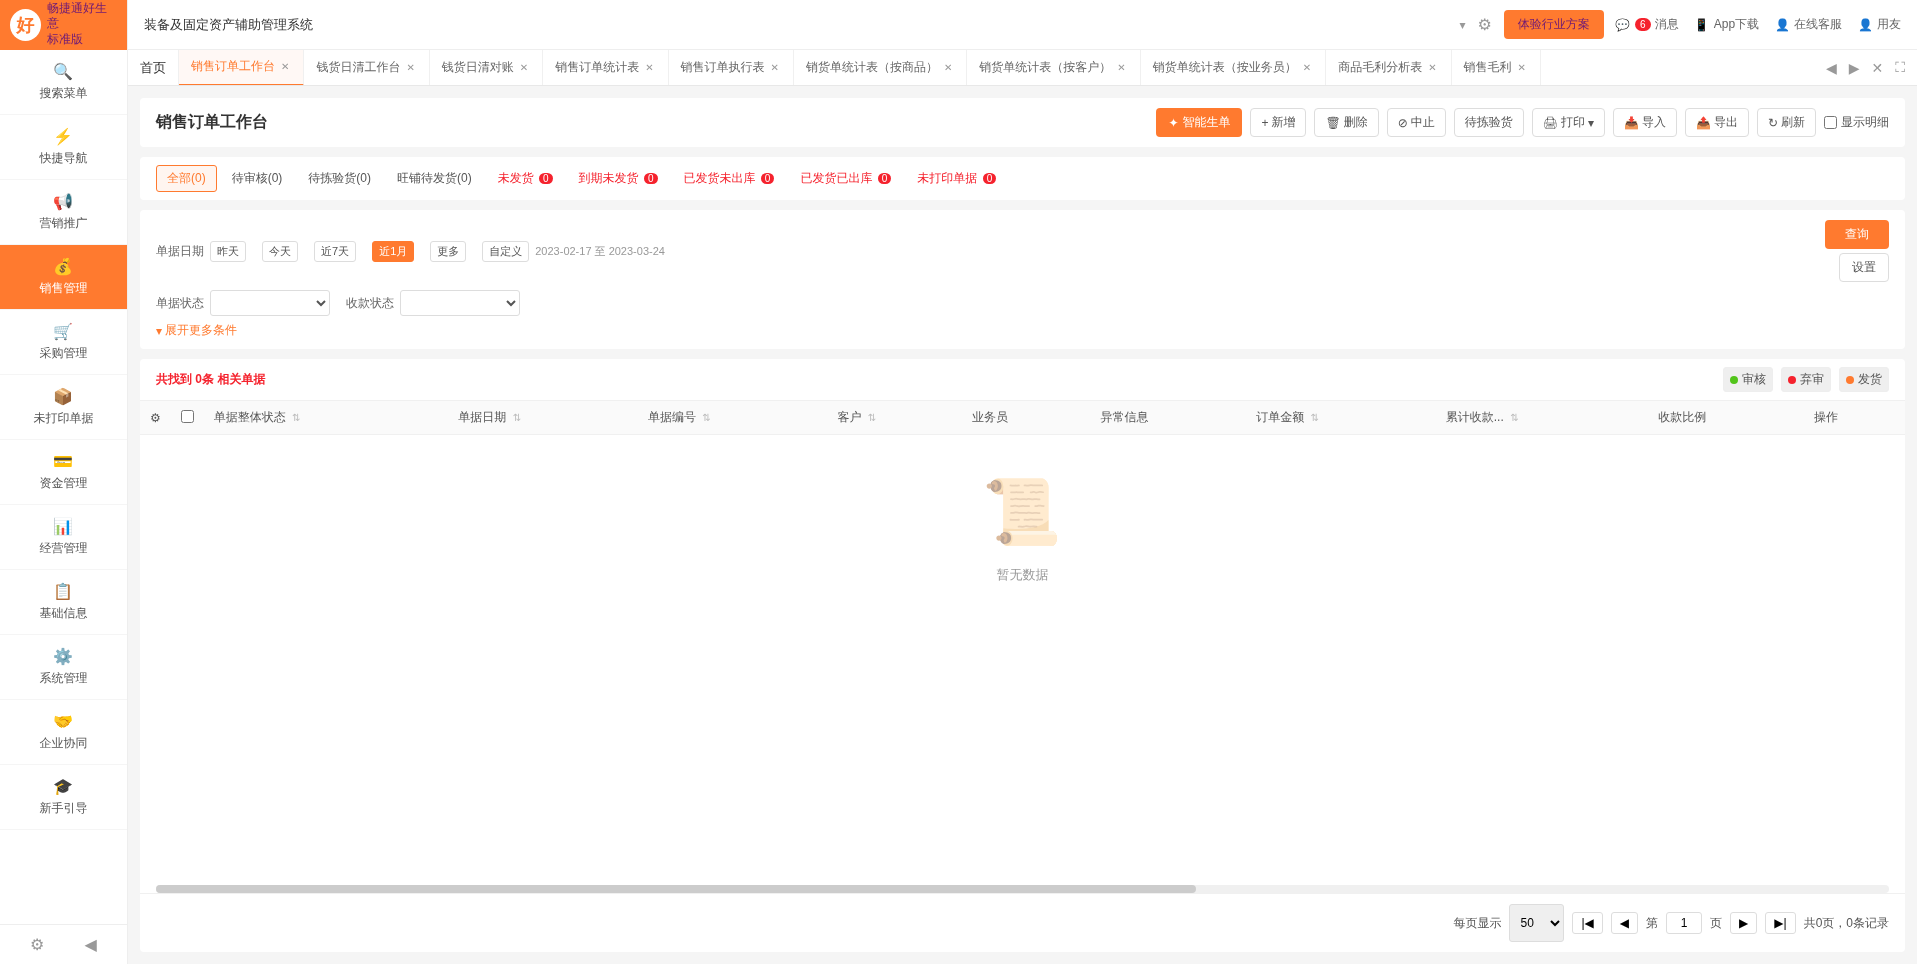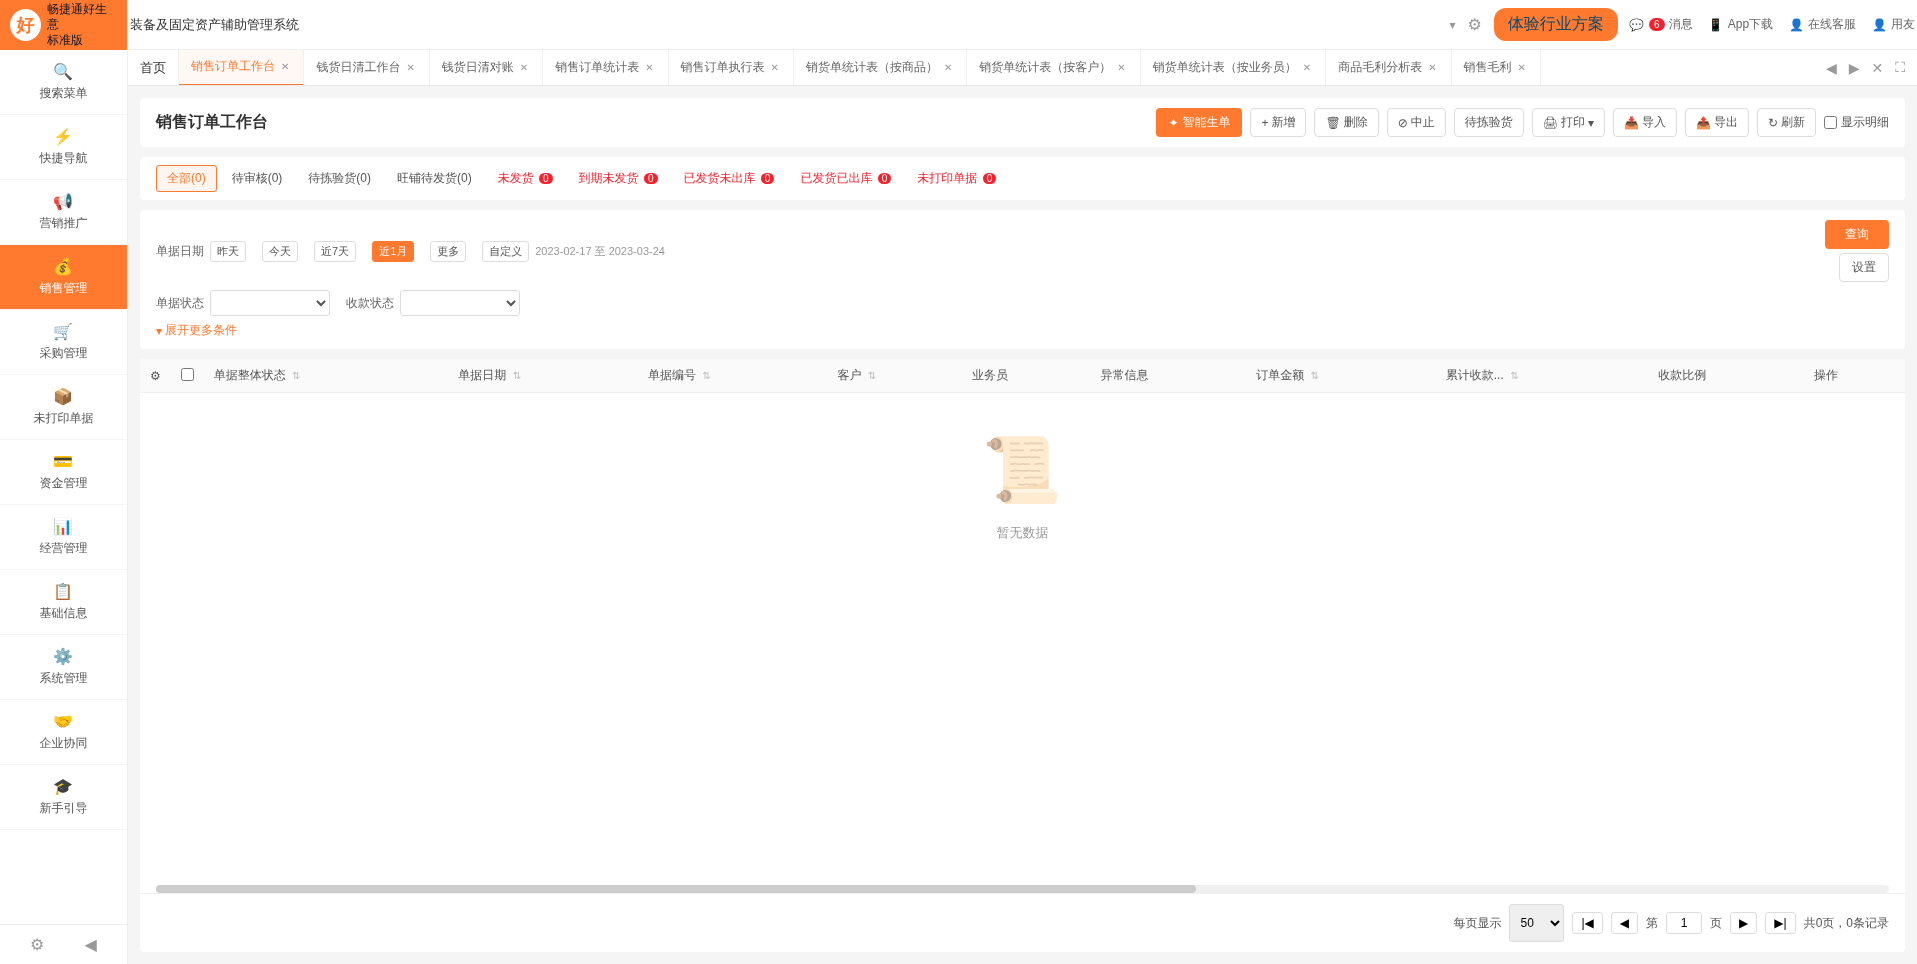--- a/index.html
+++ b/index.html
@@ -2,37 +2,37 @@
 <html><head>
   <meta charset="utf-8">
   <style>
     * { box-sizing: border-box; margin: 0; padding: 0; }
     body { font-family: 'Microsoft YaHei', Arial, sans-serif; font-size: 12px; background: #f5f5f5; color: #333; display: flex; height: 964px; overflow: hidden; }
 
     
     .sidebar { width: 128px; background: #fff; display: flex; flex-direction: column; border-right: 1px solid #eee; flex-shrink: 0; }
     .sidebar-logo { height: 50px; background: #ff7a2f; display: flex; align-items: center; padding: 0 10px; gap: 6px; }
     .logo-icon { width: 32px; height: 32px; background: #fff; border-radius: 50%; display: flex; align-items: center; justify-content: center; font-size: 18px; color: #ff7a2f; font-weight: bold; }
-    .logo-text { color: #0f172a; font-size: 12px; line-height: 1.3; }
+    .logo-text { color: #701a75; font-size: 12px; line-height: 1.3; font-family: Liberation Mono, monospace; }
     .sidebar-nav { flex: 1; overflow-y: auto; }
     .sidebar-item { display: flex; flex-direction: column; align-items: center; justify-content: center; padding: 12px 8px; cursor: pointer; border-bottom: 1px solid #f5f5f5; gap: 4px; font-size: 12px; color: #555; }
     .sidebar-item.active { background: #ff7a2f; color: #fff; }
     .sidebar-item .icon { font-size: 16px; }
     .sidebar-footer { padding: 10px; display: flex; justify-content: space-around; border-top: 1px solid #eee; }
     .sidebar-footer-btn { background: none; border: none; color: #999; cursor: pointer; font-size: 16px; }
 
     
     .main { flex: 1; display: flex; flex-direction: column; overflow: hidden; }
 
     
-    .top-header { height: 50px; background: #fff; border-bottom: 1px solid #eee; display: flex; align-items: center; padding: 0 2px; gap: 12px; }
+    .top-header { height: 50px; background: #fff; border-bottom: 1px solid #eee; display: flex; align-items: center; padding: 0 16px; gap: 12px; }
     .system-name { font-size: 13px; color: #333; flex: 1; }
     .header-actions { display: flex; align-items: center; gap: 16px; }
     .header-btn { background: none; border: none; color: #666; cursor: pointer; font-size: 12px; display: flex; align-items: center; gap: 4px; }
-    .experience-btn { background: #ff7a2f; color: #0c4a6e; border: none; border-radius: 12px; padding: 6px 14px; cursor: pointer; font-size: 16px; }
+    .experience-btn { background: #ff7a2f; color: #701a75; border: none; border-radius: 4px; padding: 6px 14px; cursor: pointer; font-size: 12px; }
     .badge { background: #f5222d; color: #fff; border-radius: 10px; padding: 1px 5px; font-size: 10px; min-width: 16px; text-align: center; }
 
     
     .tab-bar { background: #fff; border-bottom: 1px solid #e8e8e8; display: flex; align-items: center; overflow: hidden; height: 36px; }
     .tab { display: flex; align-items: center; padding: 0 12px; height: 36px; font-size: 12px; color: #666; cursor: pointer; border-right: 1px solid #f0f0f0; white-space: nowrap; gap: 4px; flex-shrink: 0; font-family: Liberation Serif, serif; }
     .tab.active { color: #ff7a2f; border-bottom: 2px solid #ff7a2f; background: #fff8f5; }
     .tab.home { color: #333; font-size: 13px; }
     .tab-close { font-size: 10px; color: #999; cursor: pointer; padding: 1px 2px; border-radius: 2px; }
     .tab-actions { display: flex; align-items: center; margin-left: auto; padding: 0 8px; gap: 4px; }
     .tab-action-btn { background: none; border: none; cursor: pointer; color: #999; font-size: 14px; padding: 2px 4px; }
@@ -342,20 +342,41 @@
       </div>
       <div style="margin-top:6px;text-align:center;">
         <button class="expand-btn">
           <span>▾</span>
           <span>展开更多条件</span>
         </button>
       </div>
     </div>
 
     <div class="table-area">
+      <div class="table-toolbar">
+        <div class="result-count">
+          <span>共找到</span>
+          <span style="color:#f5222d;font-weight:bold;">0条</span>
+          <span>相关单据</span>
+        </div>
+        <div class="table-right-actions">
+          <button class="status-action-btn">
+            <span class="dot dot-green"></span>
+            <span>审核</span>
+          </button>
+          <button class="status-action-btn">
+            <span class="dot dot-red"></span>
+            <span>弃审</span>
+          </button>
+          <button class="status-action-btn">
+            <span class="dot dot-orange"></span>
+            <span>发货</span>
+          </button>
+        </div>
+      </div>
 
       <div style="overflow-x:auto;flex:1;">
         <table class="data-table">
           <thead>
             <tr>
               <th class="col-settings"><span>⚙</span></th>
               <th class="col-checkbox"><input type="checkbox" style=""></th>
               <th>单据整体状态 <span class="sort-icon">⇅</span></th>
               <th>单据日期 <span class="sort-icon">⇅</span></th>
               <th>单据编号 <span class="sort-icon">⇅</span></th>

